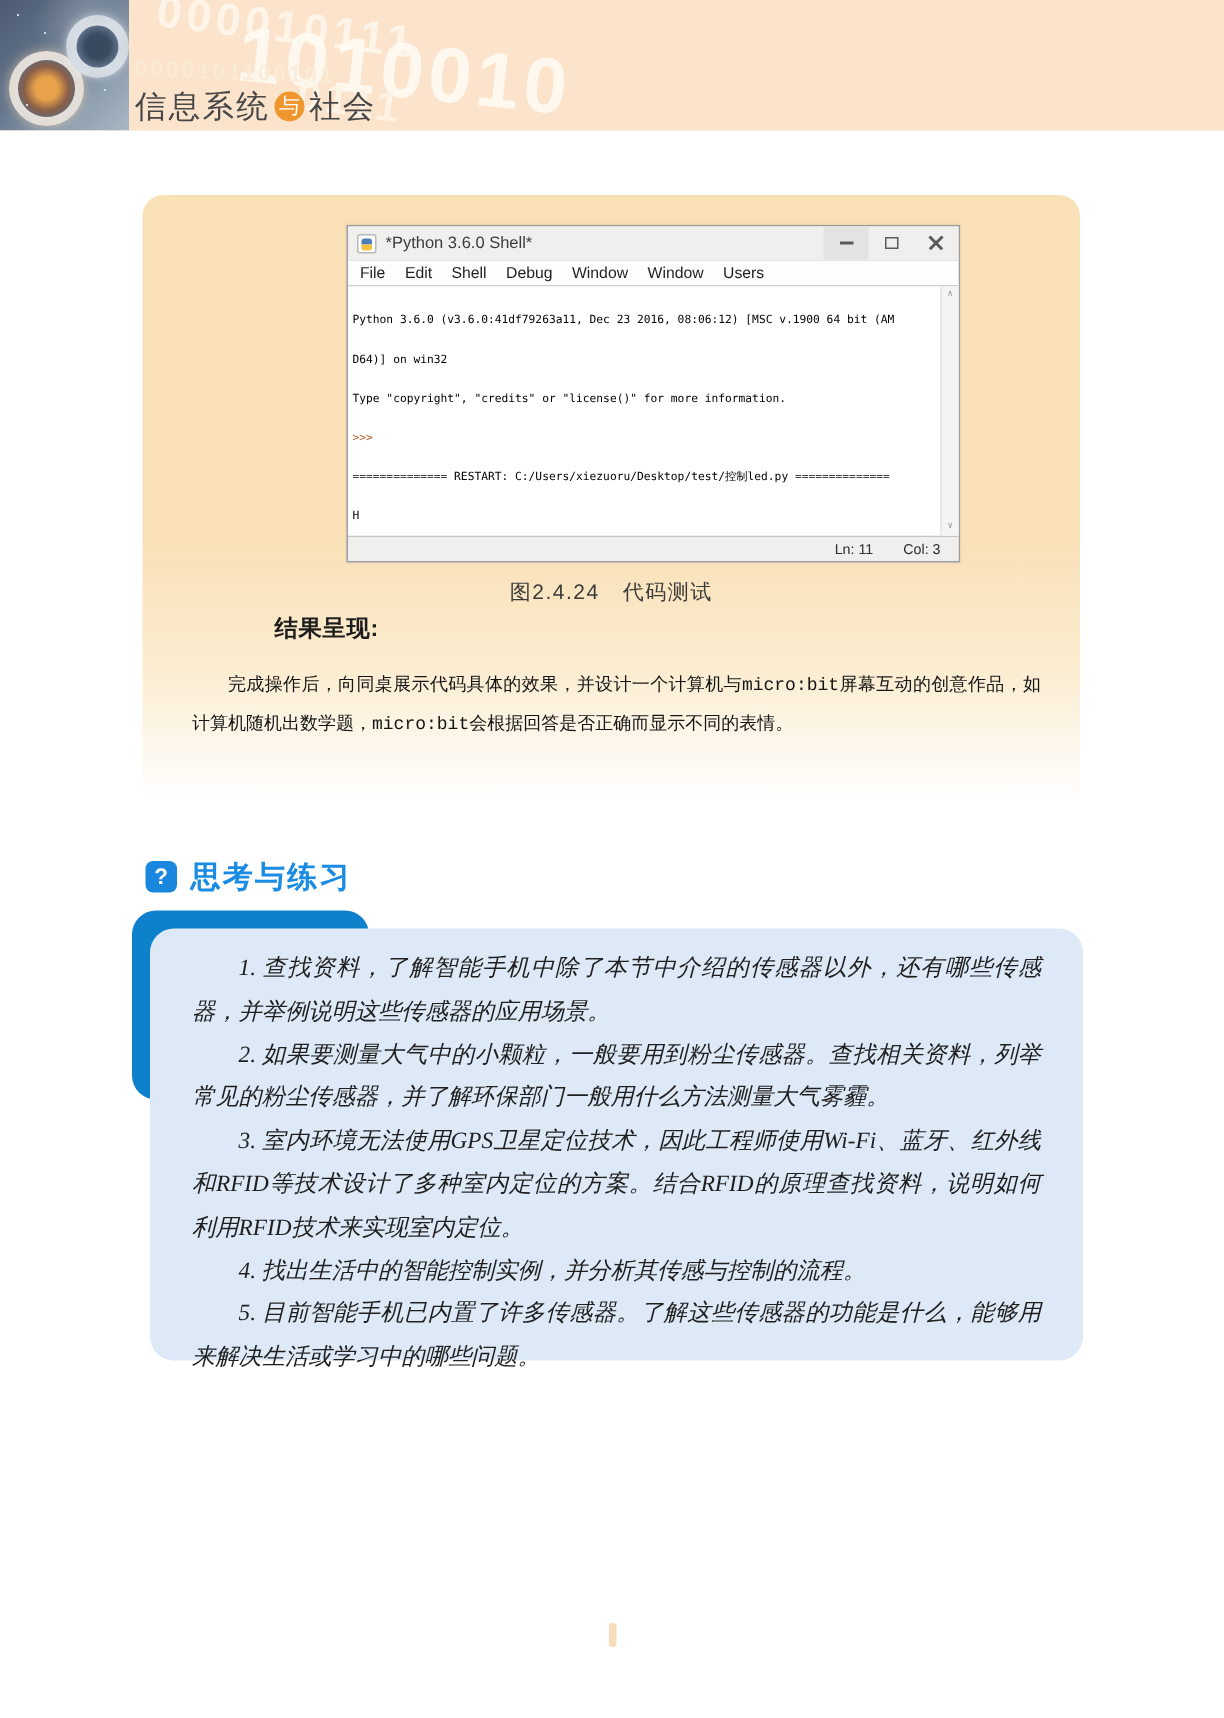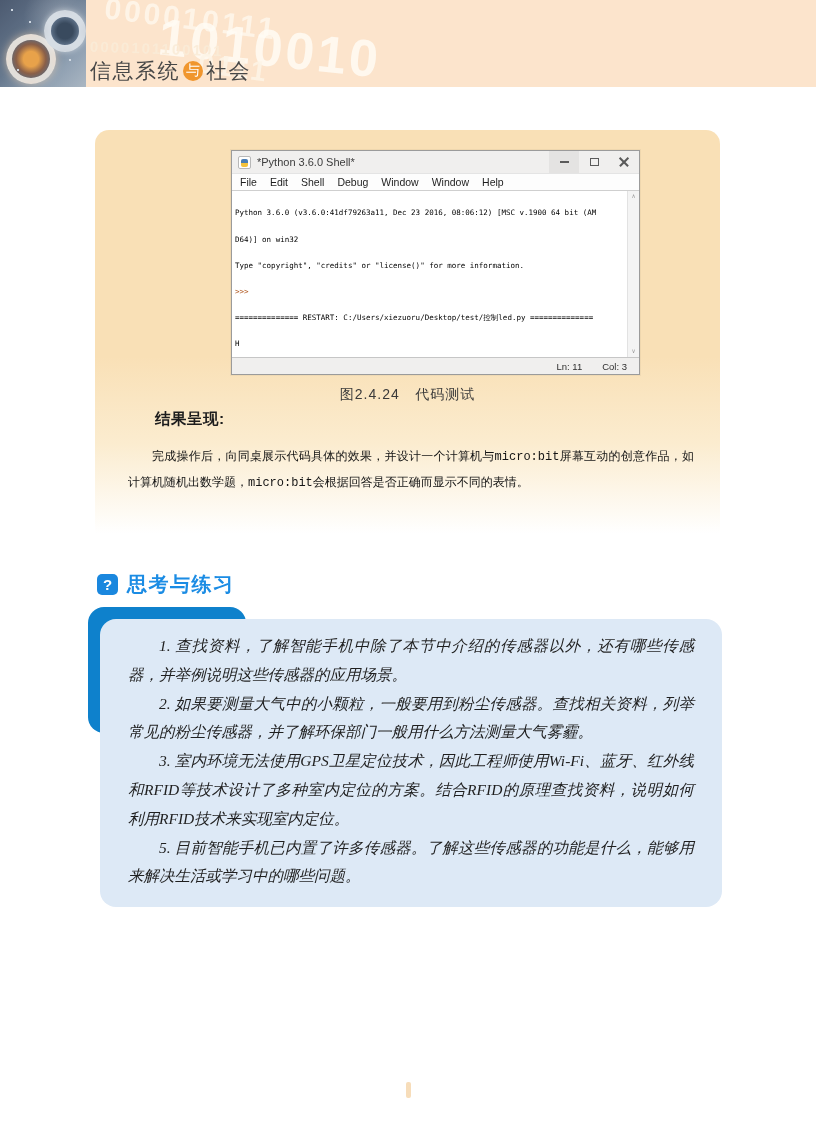--- a/index.html
+++ b/index.html
@@ -127,21 +127,21 @@
   }
   .fig-caption {
     position:absolute; left:0; top:256px; width:625px; text-align:center;
     font-size:14px; color:#3a3a3a; letter-spacing:1px;
   }
   .fig-caption .cap-num { margin-right:1.1em; }
 
   
   .result { position:absolute; left:95px; top:409px; width:630px; }
   .result-heading {
-    margin-left:60px; font-size:15.5px; font-weight:bold; color:#1d1d1d; letter-spacing:.5px;
+    margin-left:88px; font-size:15.5px; font-weight:bold; color:#1d1d1d; letter-spacing:.5px;
   }
   .result-para {
     margin:15px 0 0 33px; width:566px;
     font-family:Liberation Mono, monospace; font-size:12px; line-height:25.5px;
     color:#141414; text-indent:2em; text-align:justify;
   }
 
   
   .ex-header {
     position:absolute; left:97px; top:571px; display:flex; align-items:center; gap:9px;
@@ -216,21 +216,21 @@
             </span>
         </span>
       </div>
       <div class="menubar">
         <span class="menu-item">File</span>
         <span class="menu-item">Edit</span>
         <span class="menu-item">Shell</span>
         <span class="menu-item">Debug</span>
         <span class="menu-item">Window</span>
         <span class="menu-item">Window</span>
-        <span class="menu-item">Help</span>
+        <span class="menu-item">Users</span>
       </div>
       <div class="shell-text">
         <div class="sline">Python 3.6.0 (v3.6.0:41df79263a11, Dec 23 2016, 08:06:12) [MSC v.1900 64 bit (AM</div>
         <div class="sline">D64)] on win32</div>
         <div class="sline">Type "copyright", "credits" or "license()" for more information.</div>
         <div class="sline prompt">&gt;&gt;&gt;</div>
         <div class="sline">============== RESTART: C:/Users/xiezuoru/Desktop/test/控制led.py ==============</div>
         <div class="sline">H</div>
         
         
@@ -262,20 +262,21 @@
     <span class="ex-icon">?</span>
     <span class="ex-title">思考与练习</span>
   </div>
 
   <div class="ex-box-wrap">
     <div class="ex-accent"></div>
     <div class="ex-box">
       <p class="question">1. 查找资料，了解智能手机中除了本节中介绍的传感器以外，还有哪些传感器，并举例说明这些传感器的应用场景。</p>
       <p class="question">2. 如果要测量大气中的小颗粒，一般要用到粉尘传感器。查找相关资料，列举常见的粉尘传感器，并了解环保部门一般用什么方法测量大气雾霾。</p>
       <p class="question">3. 室内环境无法使用GPS卫星定位技术，因此工程师使用Wi-Fi、蓝牙、红外线和RFID等技术设计了多种室内定位的方案。结合RFID的原理查找资料，说明如何利用RFID技术来实现室内定位。</p>
+      <p class="question">4. 找出生活中的智能控制实例，并分析其传感与控制的流程。</p>
       <p class="question">5. 目前智能手机已内置了许多传感器。了解这些传感器的功能是什么，能够用来解决生活或学习中的哪些问题。</p>
     </div>
   </div>
 
   <footer class="footer">
     <div class="footer-bar"></div>
   </footer>
 
 </div>
 

